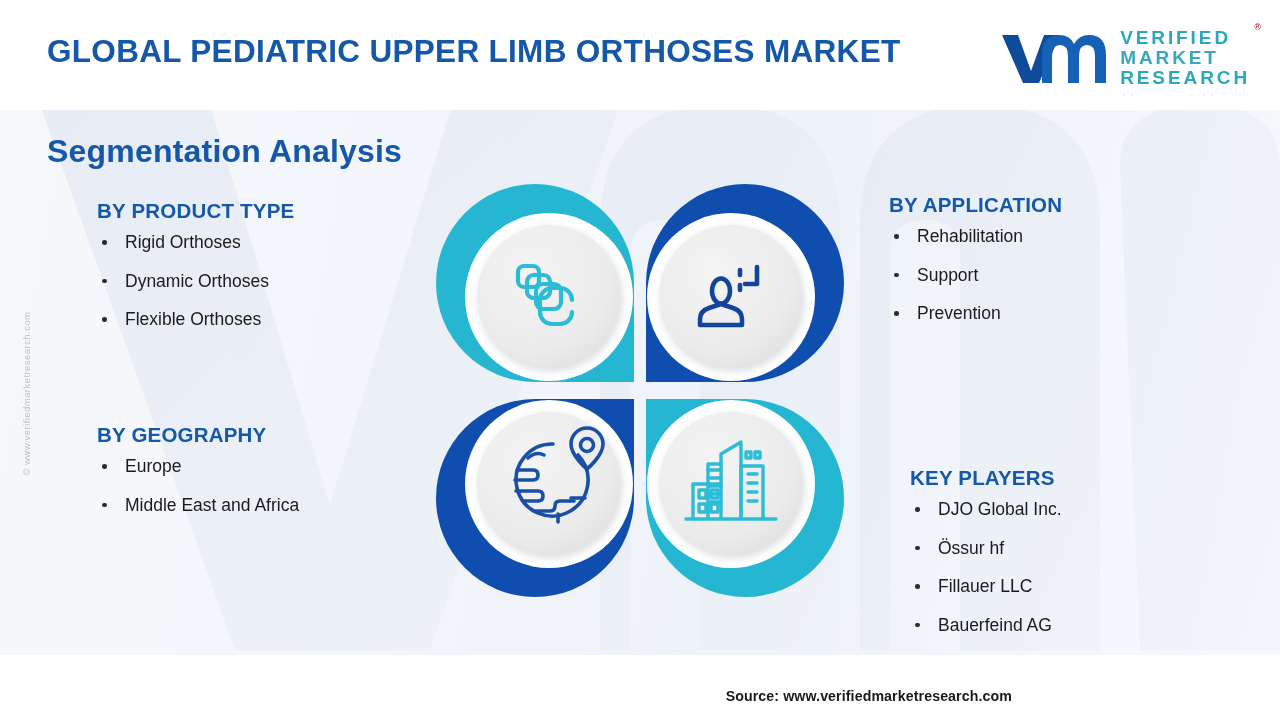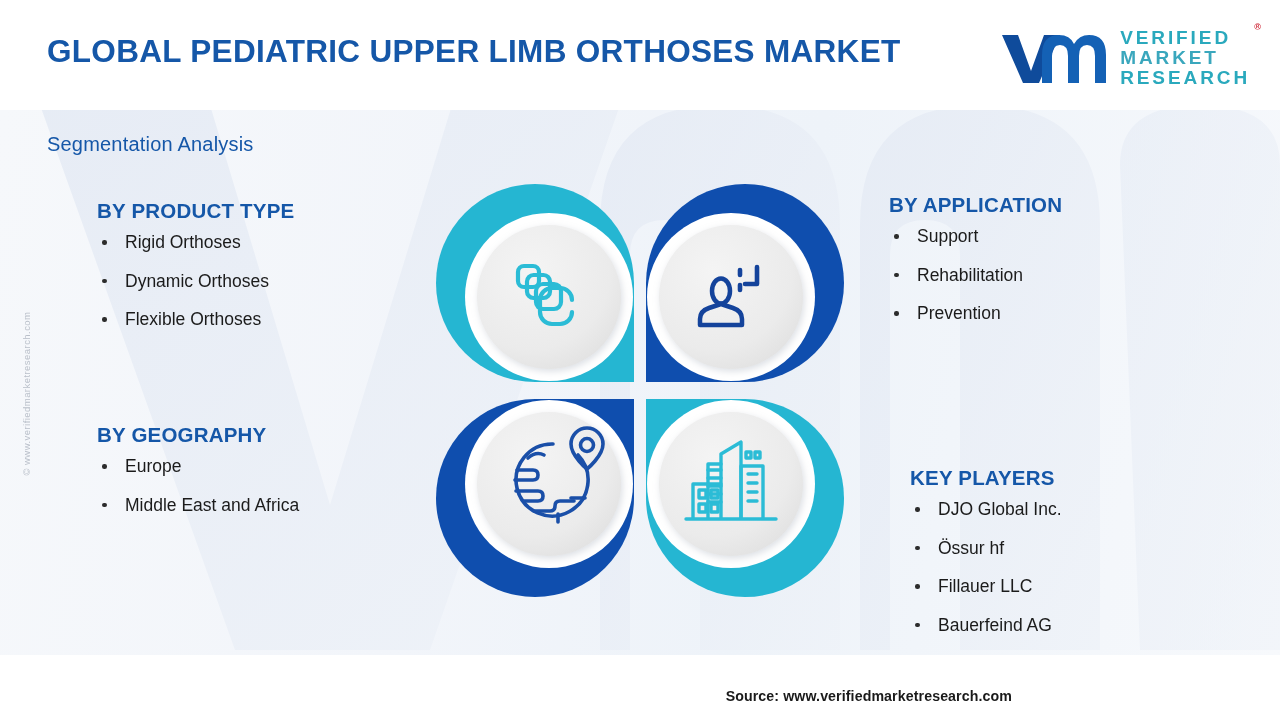--- a/index.html
+++ b/index.html
@@ -31,21 +31,21 @@
   .logo-line{
     font-size:19px;font-weight:bold;letter-spacing:2.9px;
     color:#2aa9bd;white-space:nowrap;
   }
   .logo-line.dark{color:#3aa7bd;}
   #logo-reg{position:absolute;right:-11px;top:-5px;font-size:9px;color:#cf2b3a;font-weight:bold;}
 
   
   #seg-analysis{
     position:absolute;left:47px;top:133px;z-index:5;
-    font-size:20px;font-weight:normal;color:#1557a8;letter-spacing:.2px;
+    font-size:32px;font-weight:bold;color:#1557a8;letter-spacing:.2px;
   }
 
   
   .col{position:absolute;z-index:5;}
   #col-product{left:97px;top:199px;width:330px;}
   #col-application{left:889px;top:193px;width:340px;}
   #col-geography{left:97px;top:423px;width:340px;}
   #col-players{left:910px;top:423px;width:340px;margin-top:43px;}
 
   .col-title{
@@ -133,22 +133,22 @@
   <ul class="col-list">
     <li><span class="bullet"></span><span>Rigid Orthoses</span></li>
     <li><span class="bullet"></span><span>Dynamic Orthoses</span></li>
     <li><span class="bullet"></span><span>Flexible Orthoses</span></li>
   </ul>
 </div>
 
 <div class="col" id="col-application">
   <div class="col-title">BY APPLICATION</div>
   <ul class="col-list">
+    <li><span class="bullet"></span><span>Rehabilitation</span></li>
     <li><span class="bullet"></span><span>Support</span></li>
-    <li><span class="bullet"></span><span>Rehabilitation</span></li>
     <li><span class="bullet"></span><span>Prevention</span></li>
   </ul>
 </div>
 
 <div class="col" id="col-geography">
   <div class="col-title">BY GEOGRAPHY</div>
   <ul class="col-list">
     <li><span class="bullet"></span><span>Europe</span></li>
     <li><span class="bullet"></span><span>Middle East and Africa</span></li>
   </ul>

